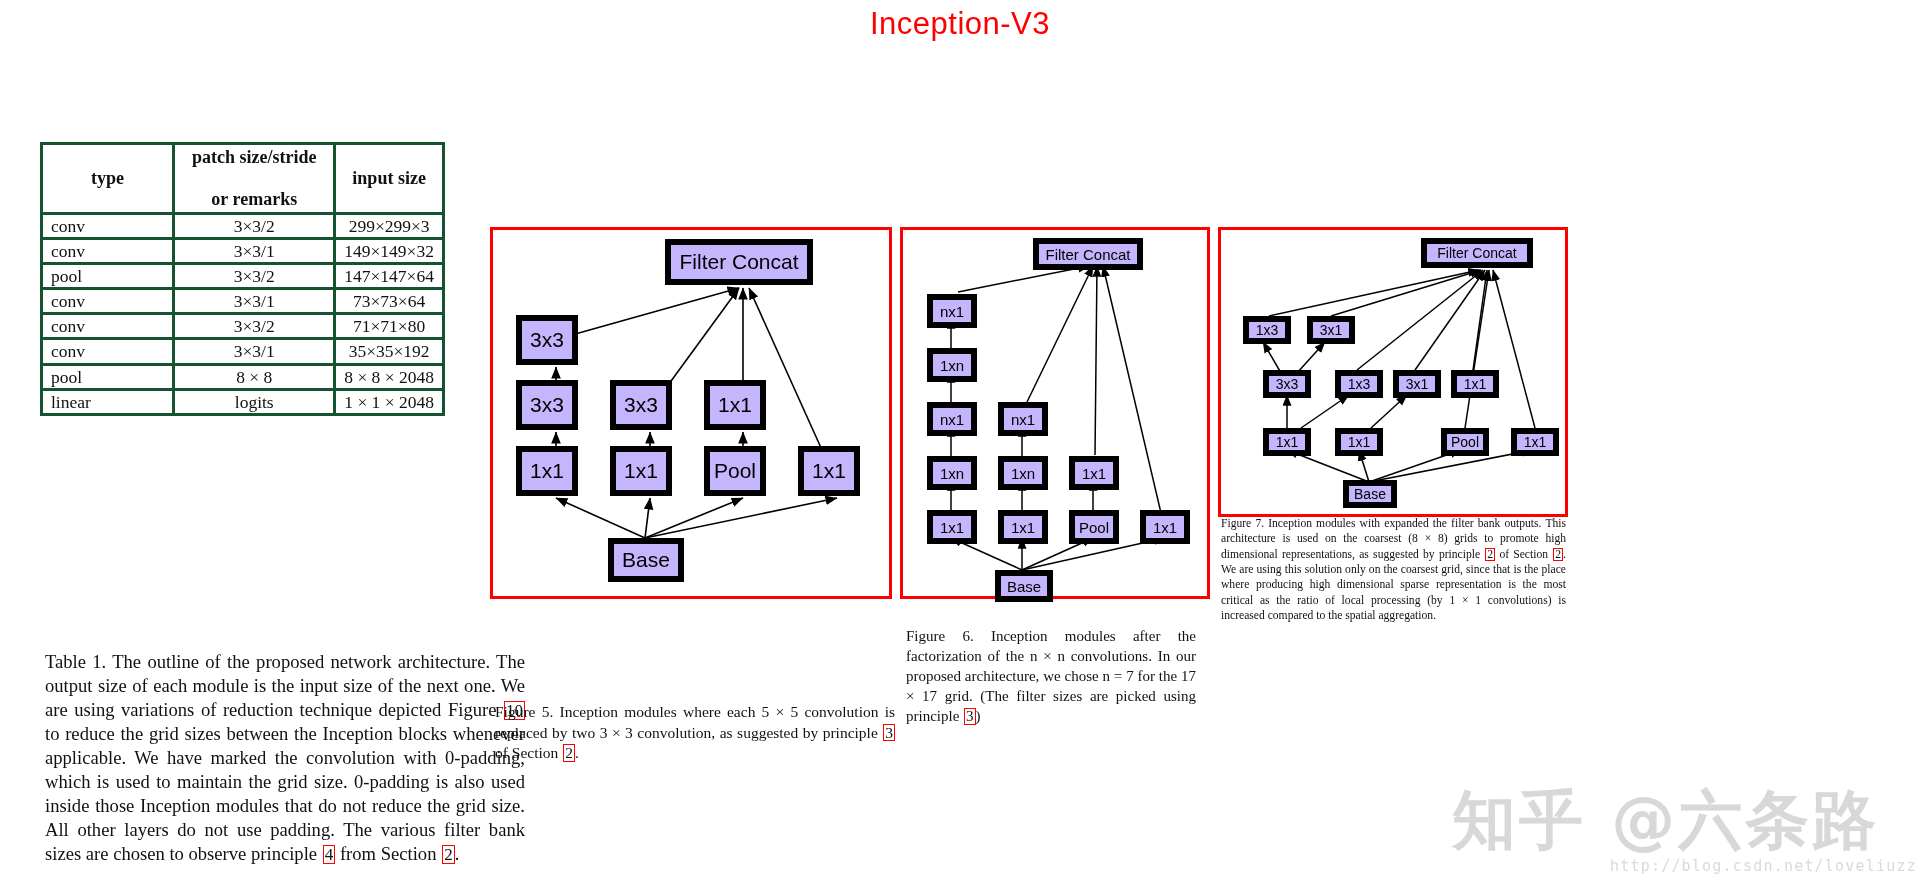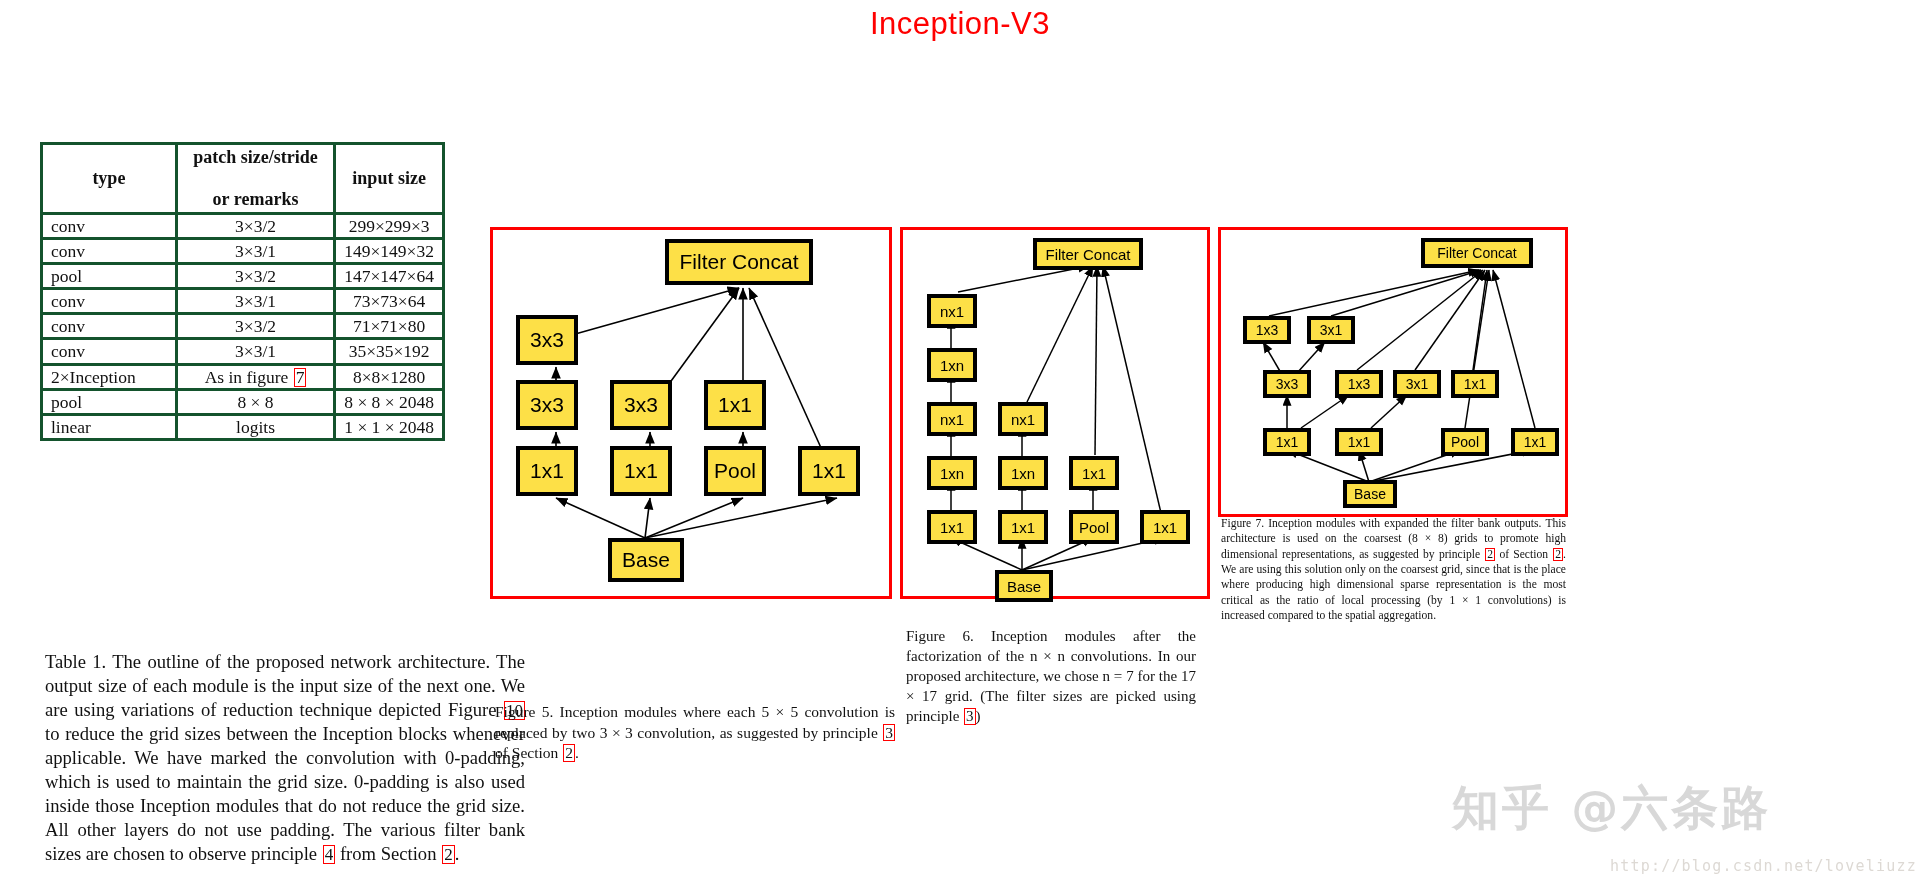--- a/index.html
+++ b/index.html
@@ -38,40 +38,40 @@
   }
   .tbl-caption .figref{font-size:17px;}
 
   
   .panel{position:absolute;border:3px solid #ff0000;background:#fff;box-sizing:border-box;}
   #panel-fig5{left:490px;top:227px;width:402px;height:372px;}
   #panel-fig6{left:900px;top:227px;width:310px;height:372px;}
   #panel-fig7{left:1218px;top:227px;width:350px;height:290px;}
 
   .node{
-    position:absolute;border:4px solid #000000;background:#fde047;
+    position:absolute;border:6px solid #000000;background:#c4b5fd;
     font-family:"Liberation Sans",sans-serif;color:#000;
     display:flex;align-items:center;justify-content:center;
     box-sizing:border-box;
   }
   .svg-lines{position:absolute;left:0;top:0;overflow:visible;}
 
   .fig-caption{
     position:absolute;font-family:"Liberation Serif",serif;color:#111;
     text-align:justify;
   }
   #cap5{left:495px;top:702px;width:400px;font-size:15.5px;line-height:1.33;}
   #cap6{left:906px;top:627px;width:290px;font-size:15px;line-height:1.33;}
   #cap7{left:1221px;top:516px;width:345px;font-size:11.6px;line-height:1.325;}
   .fig-caption .figref{border-width:1.2px;font-size:inherit;}
 
   
   .wm-zhihu{
     position:absolute;left:1452px;top:777px;
-    font-family:"DejaVu Sans",sans-serif;font-size:47px;
+    font-family:"DejaVu Sans",sans-serif;font-size:64px;
     color:#d8d8d8;letter-spacing:3px;white-space:nowrap;
     font-weight:600;
   }
   .wm-url{
     position:absolute;left:1610px;top:857px;
     font-family:"DejaVu Sans Mono",monospace;font-size:15px;
     color:#ddd9d4;letter-spacing:1.2px;white-space:nowrap;
   }
 </style>
 </head>
@@ -116,25 +116,20 @@
           <td class="type">conv</td>
           <td class="patch"><span>3×3/2</span></td>
           <td class="size">71×71×80</td>
         </tr>
         <tr>
           <td class="type">conv</td>
           <td class="patch"><span>3×3/1</span></td>
           <td class="size">35×35×192</td>
         </tr>
         <tr>
-          <td class="type">2×Inception</td>
-          <td class="patch"><span>As in figure </span><span class="figref">7</span></td>
-          <td class="size">8×8×1280</td>
-        </tr>
-        <tr>
           <td class="type">pool</td>
           <td class="patch"><span>8 × 8</span></td>
           <td class="size">8 × 8 × 2048</td>
         </tr>
         <tr>
           <td class="type">linear</td>
           <td class="patch"><span>logits</span></td>
           <td class="size">1 × 1 × 2048</td>
         </tr>
       </tbody>

